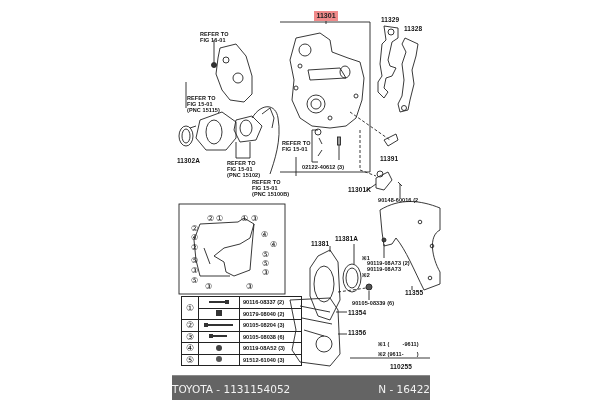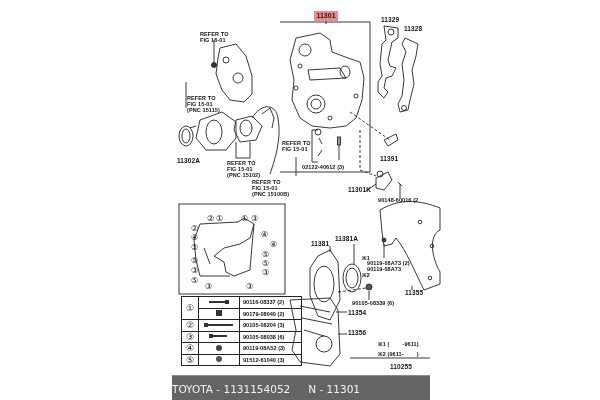--- a/index.html
+++ b/index.html
@@ -1,21 +1,21 @@
 <!DOCTYPE html>
 <html><head>
 <meta charset="utf-8">
 <style>
   html, body { margin:0; padding:0; background:#ffffff; }
   body { width:600px; height:400px; position:relative; overflow:hidden; font-family:"DejaVu Sans", sans-serif; }
   .canvas { position:absolute; left:0; top:0; width:600px; height:400px; }
   .lbl { position:absolute; font-family:"Liberation Sans", sans-serif; font-size:6.5px; font-weight:bold; color:#111; white-space:pre; line-height:6.5px; letter-spacing:0.1px; }
   .lbl.sm { font-size:5.5px; line-height:5.8px; }
   .part-hl { position:absolute; left:314px; top:11px; width:24px; height:10px; background:#f08a8a; font-family:"Liberation Sans", sans-serif; font-size:7px; font-weight:bold; color:#222; text-align:center; line-height:10px; }
-  .caption { position:absolute; left:172px; top:375px; width:258px; height:25px; background:#646464; border-top:1px solid #8a8a8a; color:#f2f2f2; font-family:"DejaVu Sans", sans-serif; font-size:10.5px; display:flex; align-items:center; justify-content:flex-start; gap:18px; }
+  .caption { position:absolute; left:172px; top:375px; width:258px; height:25px; background:#646464; border-top:1px solid #8a8a8a; color:#f2f2f2; font-family:"DejaVu Sans", sans-serif; font-size:10.5px; display:flex; align-items:center; justify-content:space-between; gap:18px; }
   .bolt-table { position:absolute; left:181px; top:296px; width:121px; border-collapse:collapse; font-family:"Liberation Sans", sans-serif; font-size:5.6px; font-weight:bold; }
   .bolt-table td { border:1px solid #222; height:10.5px; padding:0 1px; color:#111; }
   .bolt-table td.num { width:14px; text-align:center; font-size:9px; font-weight:normal; }
   .bolt-table td.pic { width:38px; text-align:center; }
   .bolt-table td.pn { text-align:left; padding-left:3px; white-space:nowrap; }
 </style>
 </head>
 <body>
 
 <div class="canvas">
@@ -210,14 +210,14 @@
               <circle cx="5" cy="4" r="3" fill="#555"></circle>
             </svg></td>
       <td class="pn">91512-61040 (3)</td>
     </tr>
   </tbody>
     </table>
 </div>
 
 <div class="caption">
   <span>TOYOTA - 1131154052</span>
-  <span>N - 11301</span>
+  <span>N - 16422</span>
 </div>
 
 </body></html>

